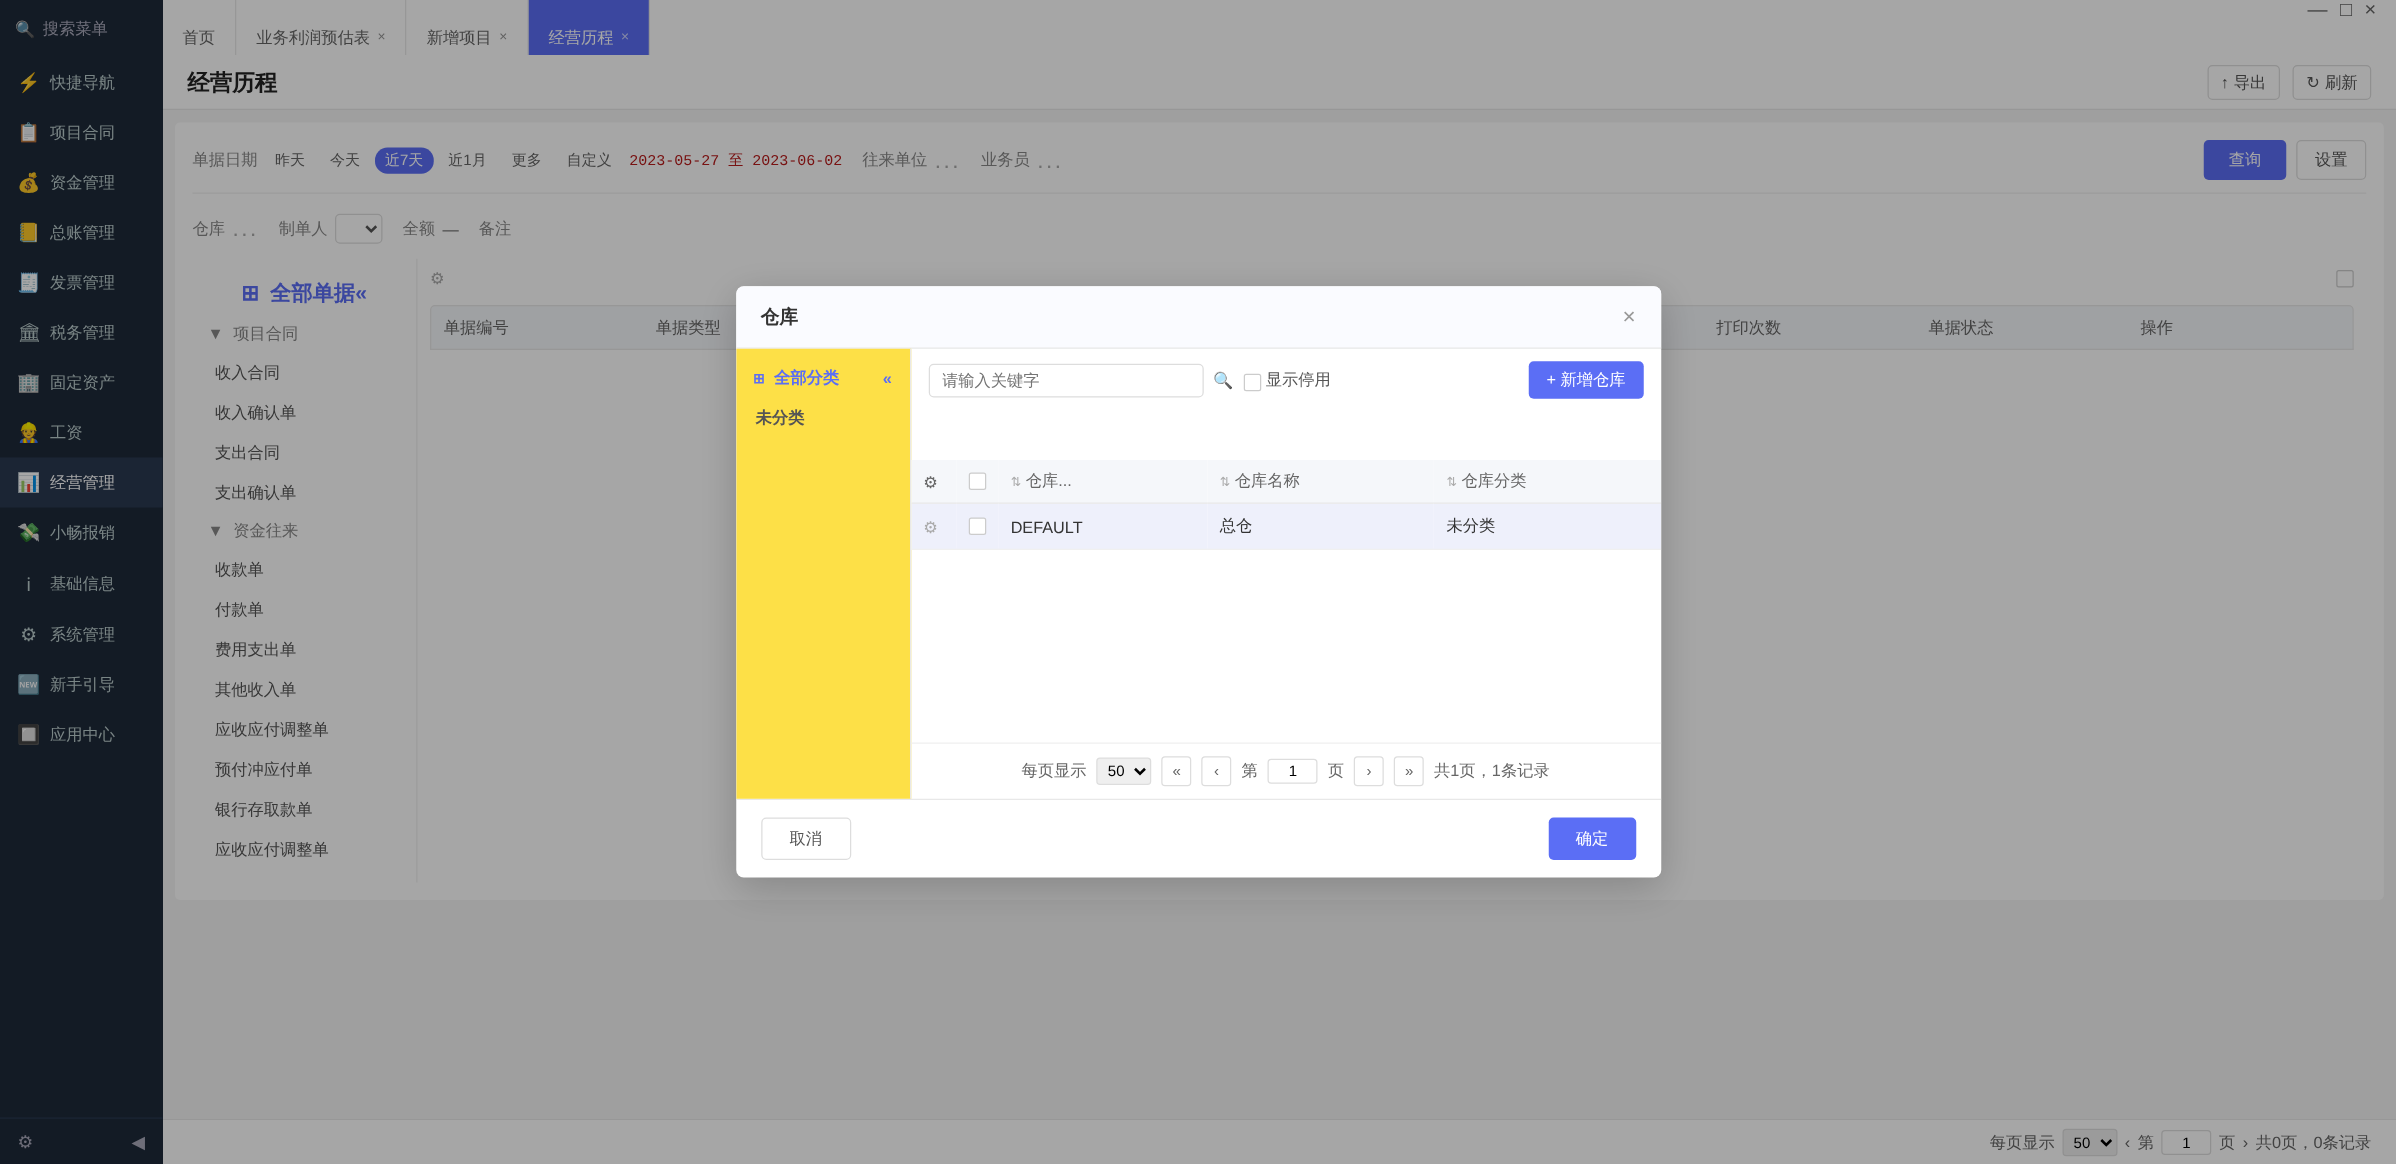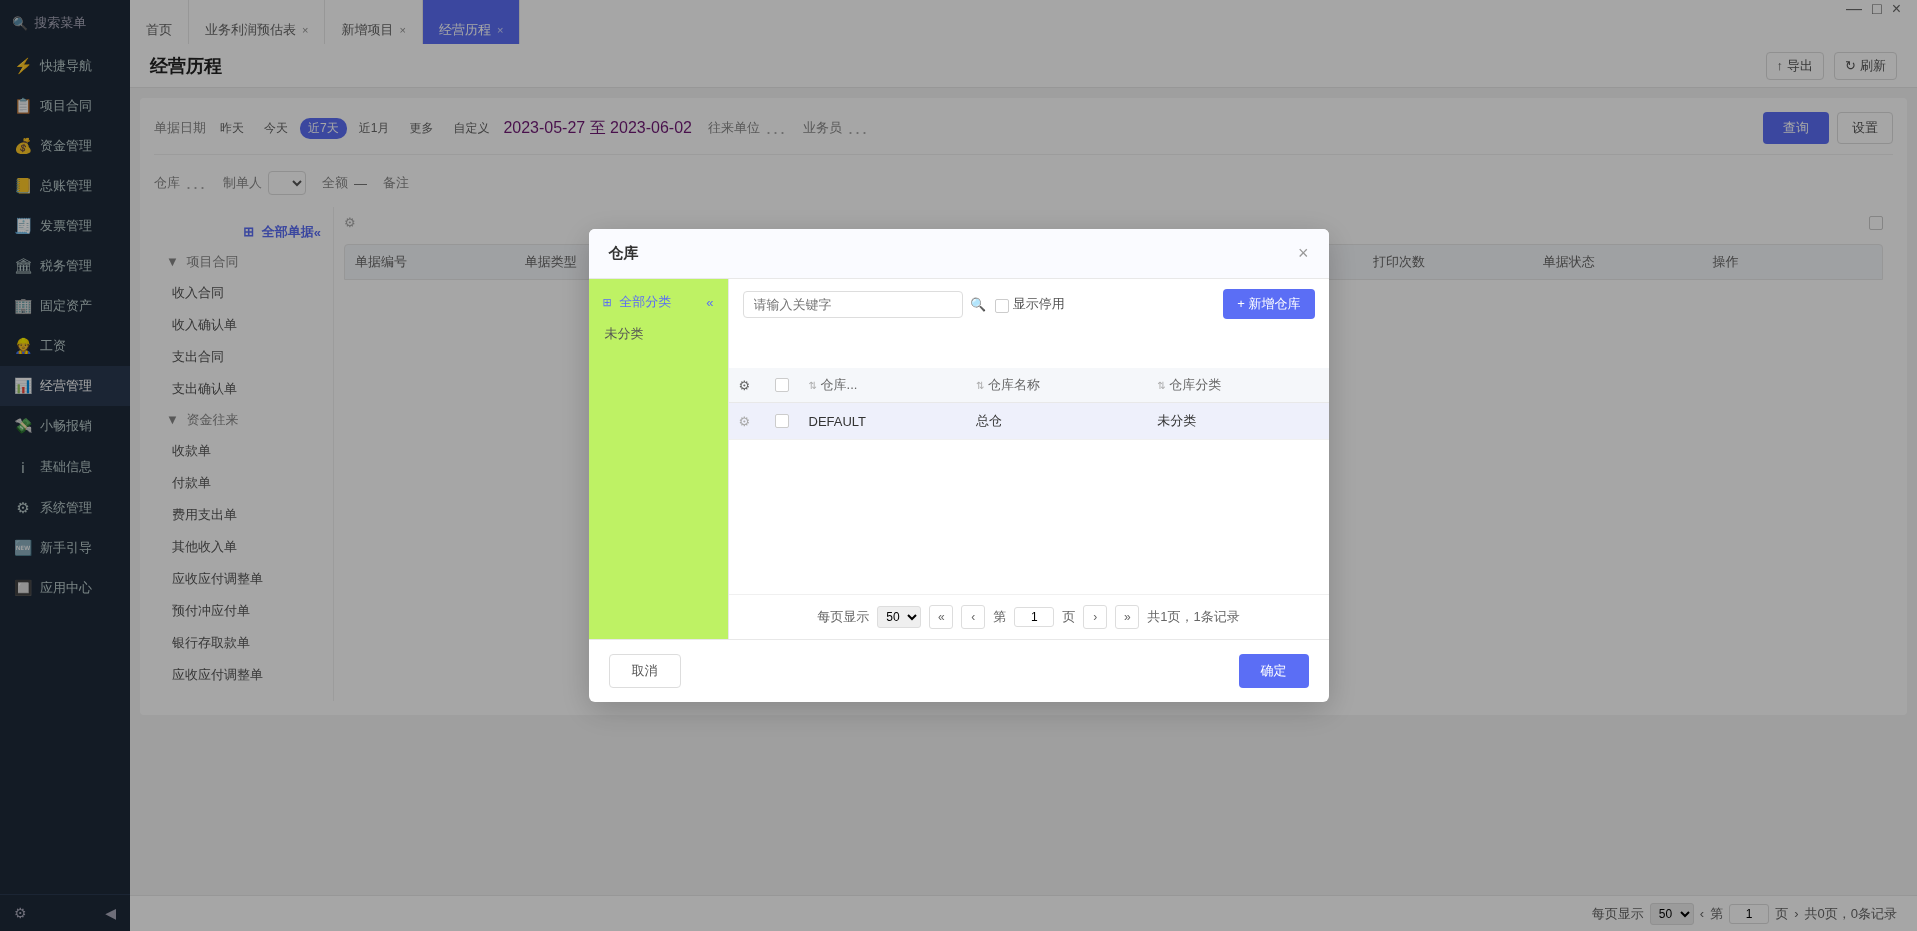--- a/index.html
+++ b/index.html
@@ -74,21 +74,21 @@
       display: flex; align-items: center; gap: 16px; flex-wrap: wrap;
       padding-bottom: 10px; border-bottom: 1px solid #f0f0f0; margin-bottom: 10px;
     }
     .filter-item { display: flex; align-items: center; gap: 6px; font-size: 13px; color: #666; }
     .filter-label { color: #888; white-space: nowrap; }
     .filter-date-tabs { display: flex; gap: 4px; }
     .date-tab {
       padding: 2px 8px; border-radius: 3px; cursor: pointer; font-size: 12px; color: #666;
     }
     .date-tab.active { background: #5b6ef5; color: #fff; border-radius: 10px; }
-    .filter-range { font-size: 16px; color: #701a75; }
+    .filter-range { font-size: 12px; color: #b91c1c; font-family: Liberation Mono, monospace; }
     .filter-dots { color: #aaa; cursor: pointer; font-size: 18px; letter-spacing: 2px; }
     .filter-select {
       border: 1px solid #ddd; border-radius: 4px; padding: 3px 8px;
       font-size: 12px; color: #555; background: #fff; cursor: pointer;
     }
     .filter-row2 { display: flex; align-items: center; gap: 16px; padding-top: 6px; }
     .btn-query {
       background: #5b6ef5; color: #fff; border: none; border-radius: 4px;
       padding: 6px 20px; font-size: 13px; cursor: pointer;
     }
@@ -97,22 +97,22 @@
       padding: 6px 14px; font-size: 13px; cursor: pointer;
     }
 
     
     .sub-layout { display: flex; }
     .sub-sidebar {
       width: 180px; min-width: 180px; border-right: 1px solid #f0f0f0;
       padding: 10px 0;
     }
     .sub-sidebar-header {
-      display: flex; align-items: center; justify-content: flex-end;
-      padding: 6px 12px; font-size: 13px; color: #5b6ef5; font-weight: bold;
+      display: flex; align-items: center; justify-content: center;
+      padding: 6px 12px; font-size: 17px; color: #5b6ef5; font-weight: bold;
     }
     .sub-sidebar-item {
       padding: 7px 18px; font-size: 13px; color: #555; cursor: pointer;
     }
     .sub-sidebar-group { padding: 6px 12px; font-size: 13px; color: #888; cursor: pointer; }
     .sub-sidebar-group .arrow { margin-right: 4px; }
 
     
     .table-area { flex: 1; padding: 0 10px; }
     .table-toolbar {
@@ -153,21 +153,22 @@
     .modal-header {
       display: flex; align-items: center; justify-content: space-between;
       padding: 14px 20px; border-bottom: 1px solid #e8e8e8;
       background: #fafbff;
     }
     .modal-title { font-size: 15px; font-weight: bold; color: #333; }
     .modal-close { font-size: 18px; color: #999; cursor: pointer; }
     .modal-body { display: flex; min-height: 360px; }
     .modal-left {
       width: 140px; border-right: 1px solid #e8e8e8; padding: 8px 0;
-      background: #bef264;
+      background: #fde047;
+      font-weight: bold;
     }
     .modal-left-header {
       display: flex; align-items: center; justify-content: space-between;
       padding: 6px 14px; font-size: 13px; color: #5b6ef5;
     }
     .modal-left-item {
       padding: 8px 16px; font-size: 13px; color: #555; cursor: pointer;
     }
     .modal-right { flex: 1; padding: 0; display: flex; flex-direction: column; gap: 39px; }
     .modal-toolbar {

